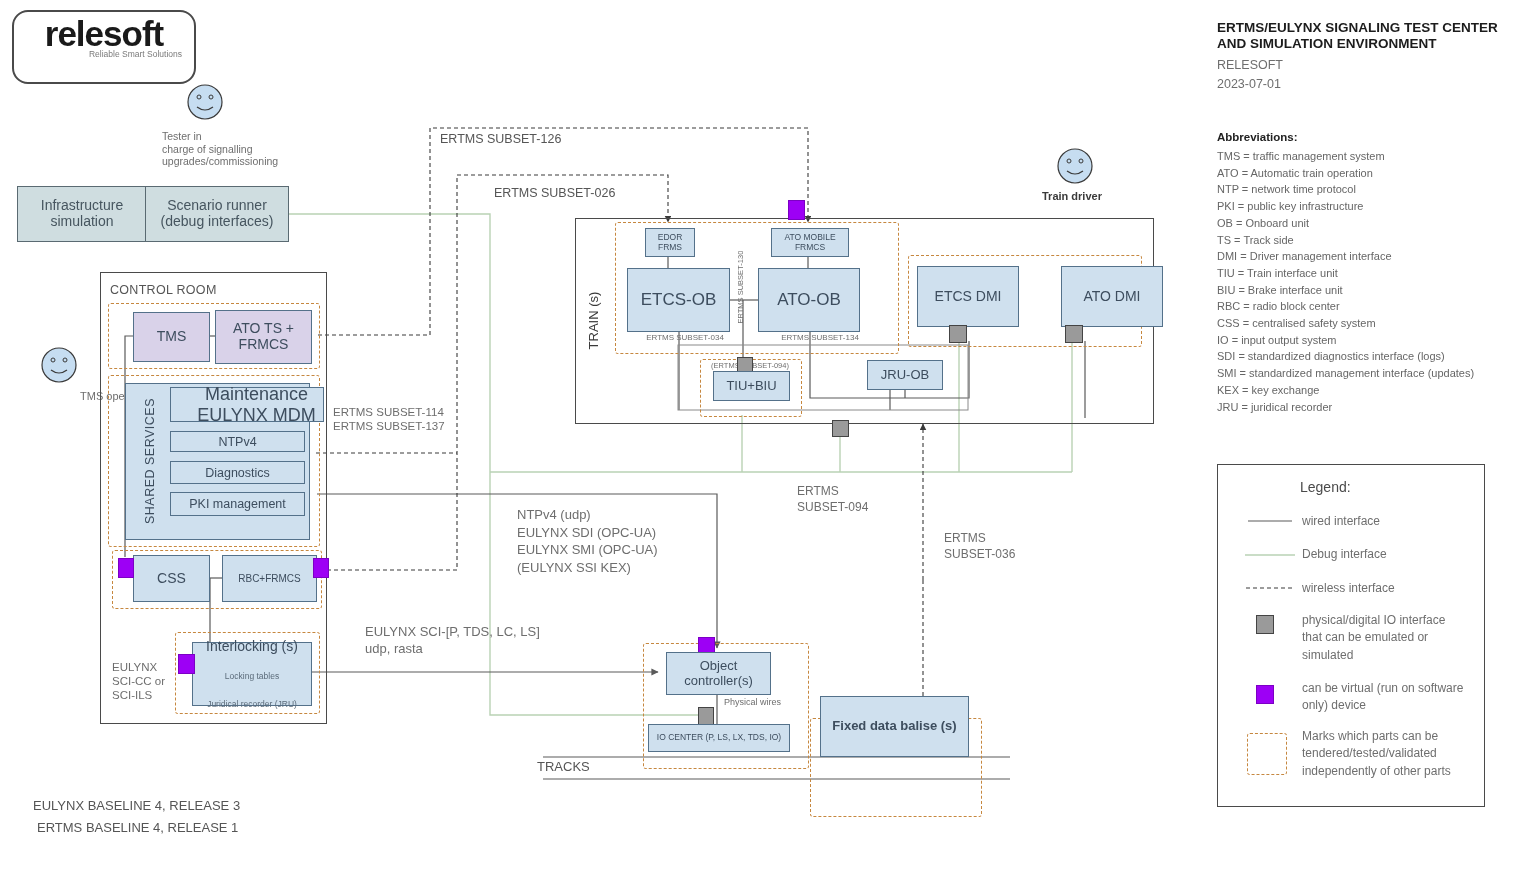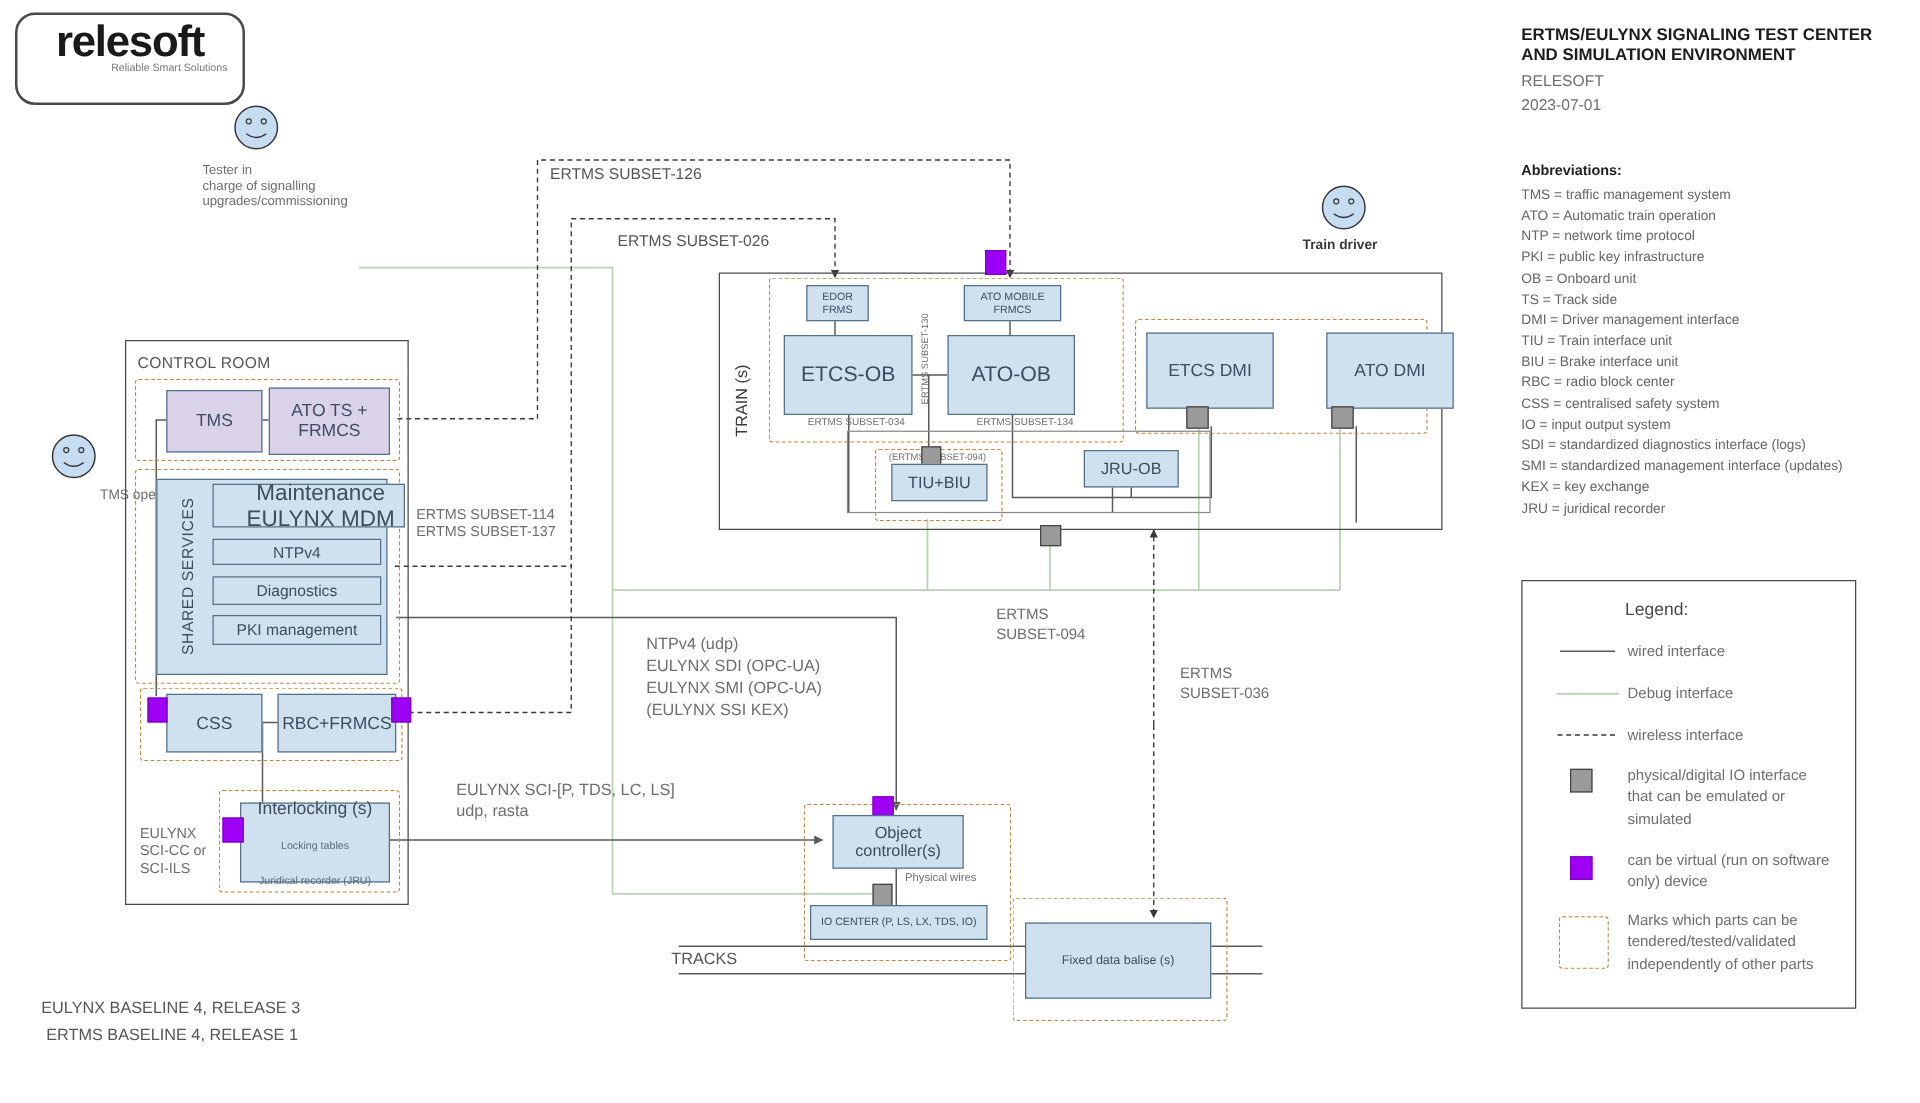--- a/index.html
+++ b/index.html
@@ -110,41 +110,45 @@
   <div class="smiley" style="left:1056px;top:147px;">
     <svg width="38" height="38">
         <circle cx="19" cy="19" r="17" fill="#c6ddf1" stroke="#3a3a3a" stroke-width="1.2"></circle>
         <circle cx="13" cy="14" r="2" fill="none" stroke="#3a3a3a"></circle>
         <circle cx="25" cy="14" r="2" fill="none" stroke="#3a3a3a"></circle>
         <path d="M11,24 Q19,30 27,24" fill="none" stroke="#3a3a3a" stroke-width="1.2"></path>
       </svg>
   </div>
   <div class="lbl" style="left:1042px;top:190px;font-size:11px;font-weight:600;color:#3a3a3a;">Train driver</div>
 
+  <div class="box simbox" style="left:17px;top:186px;width:128px;height:54px;font-size:14px;color:#46555f;">Infrastructure
+simulation</div>
+  <div class="box simbox" style="left:145px;top:186px;width:142px;height:54px;font-size:14px;color:#46555f;">Scenario runner
+(debug interfaces)</div>
 
   <div class="outline" style="left:100px;top:272px;width:225px;height:450px;"></div>
   <div class="lbl" style="left:110px;top:283px;font-size:12.5px;color:#555;letter-spacing:0.3px;">CONTROL ROOM</div>
 
   <div class="frame" style="left:108px;top:303px;width:210px;height:64px;"></div>
   <div class="box purplebox" style="left:133px;top:312px;width:75px;height:48px;font-size:14px;">TMS</div>
   <div class="box purplebox" style="left:215px;top:310px;width:95px;height:52px;font-size:14px;">ATO TS +
 FRMCS</div>
 
   <div class="frame" style="left:108px;top:375px;width:210px;height:170px;"></div>
   <div class="box" style="left:125px;top:383px;width:183px;height:155px;"></div>
   <div class="vtext" style="left:70px;top:454px;width:160px;font-size:12.5px;letter-spacing:0.5px;color:#3d4d5e;">SHARED SERVICES</div>
   <div class="box" style="left:170px;top:387px;width:133px;height:33px;font-size:18px;padding-left:19px;">Maintenance
 EULYNX MDM</div>
   <div class="box" style="left:170px;top:431px;width:133px;height:19px;font-size:12.5px;">NTPv4</div>
   <div class="box" style="left:170px;top:461px;width:133px;height:21px;font-size:12.5px;">Diagnostics</div>
   <div class="box" style="left:170px;top:492px;width:133px;height:22px;font-size:12.5px;">PKI management</div>
 
   <div class="frame" style="left:112px;top:550px;width:208px;height:57px;"></div>
   <div class="box" style="left:133px;top:555px;width:75px;height:45px;font-size:14px;">CSS</div>
-  <div class="box" style="left:222px;top:555px;width:93px;height:45px;font-size:14px;">RBC+FRMCS</div>
+  <div class="box" style="left:222px;top:555px;width:93px;height:45px;font-size:10px;">RBC+FRMCS</div>
   <div class="sq purple" style="left:118px;top:558px;width:14px;height:18px;"></div>
   <div class="sq purple" style="left:313px;top:558px;width:14px;height:18px;"></div>
 
   <div class="lbl pre" style="left:112px;top:637px;font-size:11.5px;margin-top:24px;">EULYNX
 SCI-CC or
 SCI-ILS</div>
   <div class="frame" style="left:175px;top:632px;width:143px;height:80px;"></div>
   <div class="box" style="left:192px;top:642px;width:118px;height:62px;">
     <div style="font-size:14px;">Interlocking (s)</div>
     <div class="subtxt">Locking tables</div>
@@ -197,21 +201,21 @@
 
   <div class="frame" style="left:643px;top:643px;width:164px;height:124px;"></div>
   <div class="sq purple" style="left:698px;top:637px;width:15px;height:15px;"></div>
   <div class="box" style="left:666px;top:652px;width:103px;height:41px;font-size:13px;">Object
 controller(s)</div>
   <div class="lbl" style="left:724px;top:697px;font-size:9px;">Physical wires</div>
   <div class="sq gray" style="left:698px;top:707px;width:14px;height:17px;"></div>
   <div class="box" style="left:648px;top:724px;width:140px;height:26px;font-size:8.5px;">IO CENTER (P, LS, LX, TDS, IO)</div>
   <div class="lbl" style="left:537px;top:759px;font-size:13px;color:#555;">TRACKS</div>
   <div class="frame" style="left:810px;top:718px;width:170px;height:97px;"></div>
-  <div class="box" style="left:820px;top:738px;width:147px;height:59px;font-size:10px;">Fixed data balise (s)</div>
+  <div class="box" style="left:820px;top:696px;width:147px;height:59px;font-size:13px;font-weight:bold;">Fixed data balise (s)</div>
 
   <div class="abs" style="left:1217px;top:20px;width:300px;font-size:13.5px;font-weight:bold;color:#1c1c1c;line-height:1.18;">
     <div>ERTMS/EULYNX SIGNALING TEST CENTER</div>
     <div>AND SIMULATION ENVIRONMENT</div>
   </div>
   <div class="lbl" style="left:1217px;top:58px;font-size:12.5px;">RELESOFT</div>
   <div class="lbl" style="left:1217px;top:77px;font-size:12.5px;">2023-07-01</div>
 
   <div class="lbl" style="left:1217px;top:131px;font-size:11.5px;font-weight:bold;color:#222;">Abbreviations:</div>
   <div class="abs" style="left:1217px;top:148px;width:310px;font-size:11px;color:#666;line-height:16.7px;">

